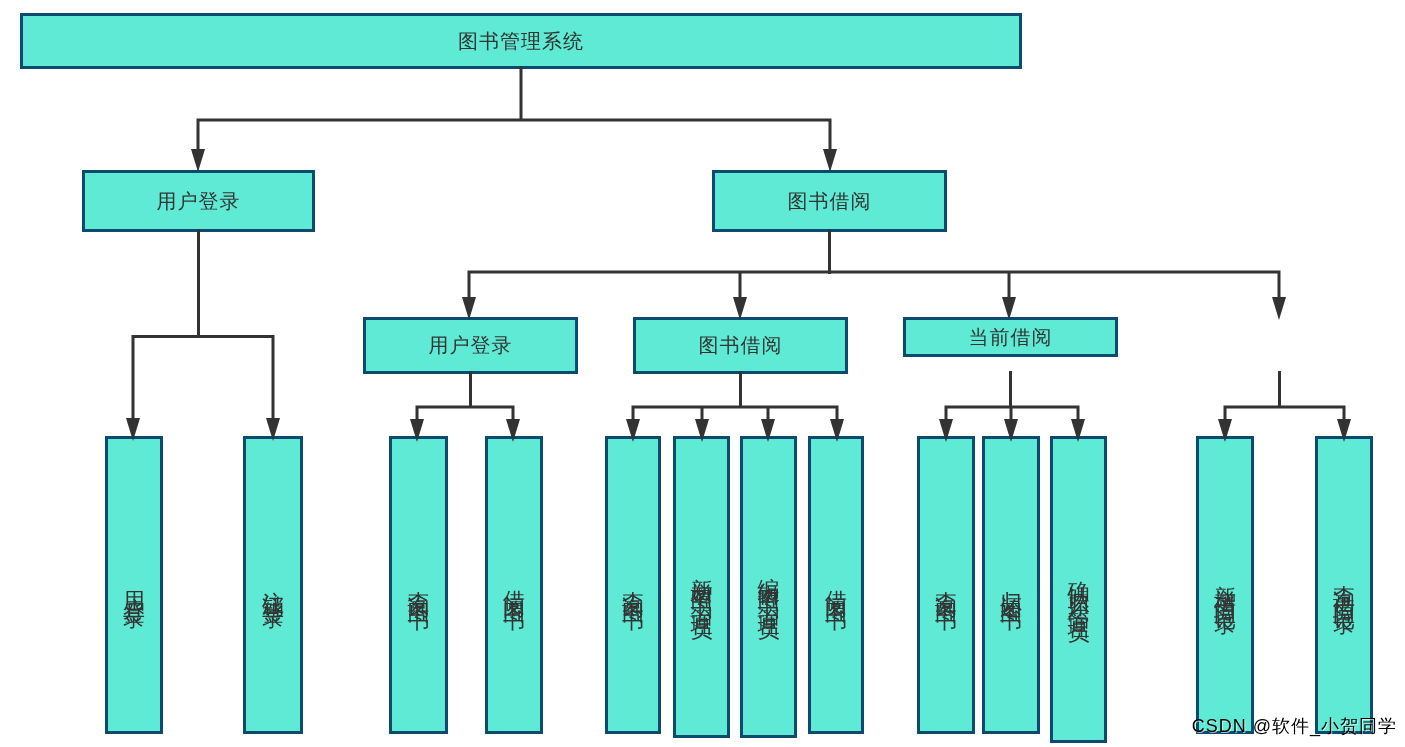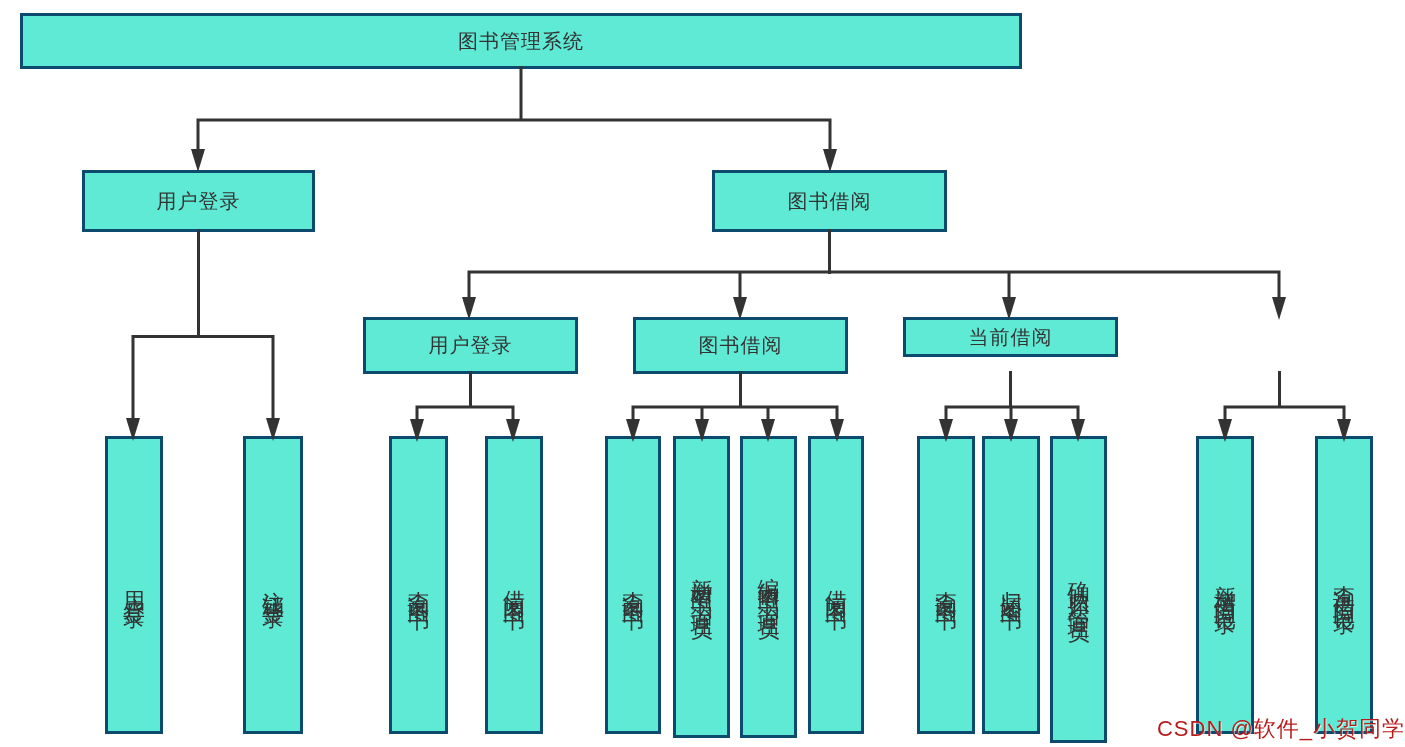--- a/index.html
+++ b/index.html
@@ -36,23 +36,23 @@
   svg.connectors {
     position:absolute;
     left:0; top:0;
     width:1405px; height:747px;
     z-index:3;
     pointer-events:none;
   }
   .watermark {
     position:absolute;
     top:714px;
-    right:0;
-    font-size:22px;
-    color:#b91c1c;
+    right:8px;
+    font-size:18px;
+    color:#000000;
     letter-spacing:1px;
     z-index:4;
     text-shadow:1px 1px 0 rgba(255,255,255,0.6);
     white-space:nowrap;
   }
 </style>
 </head>
 <body>
 
 <div class="canvas">

